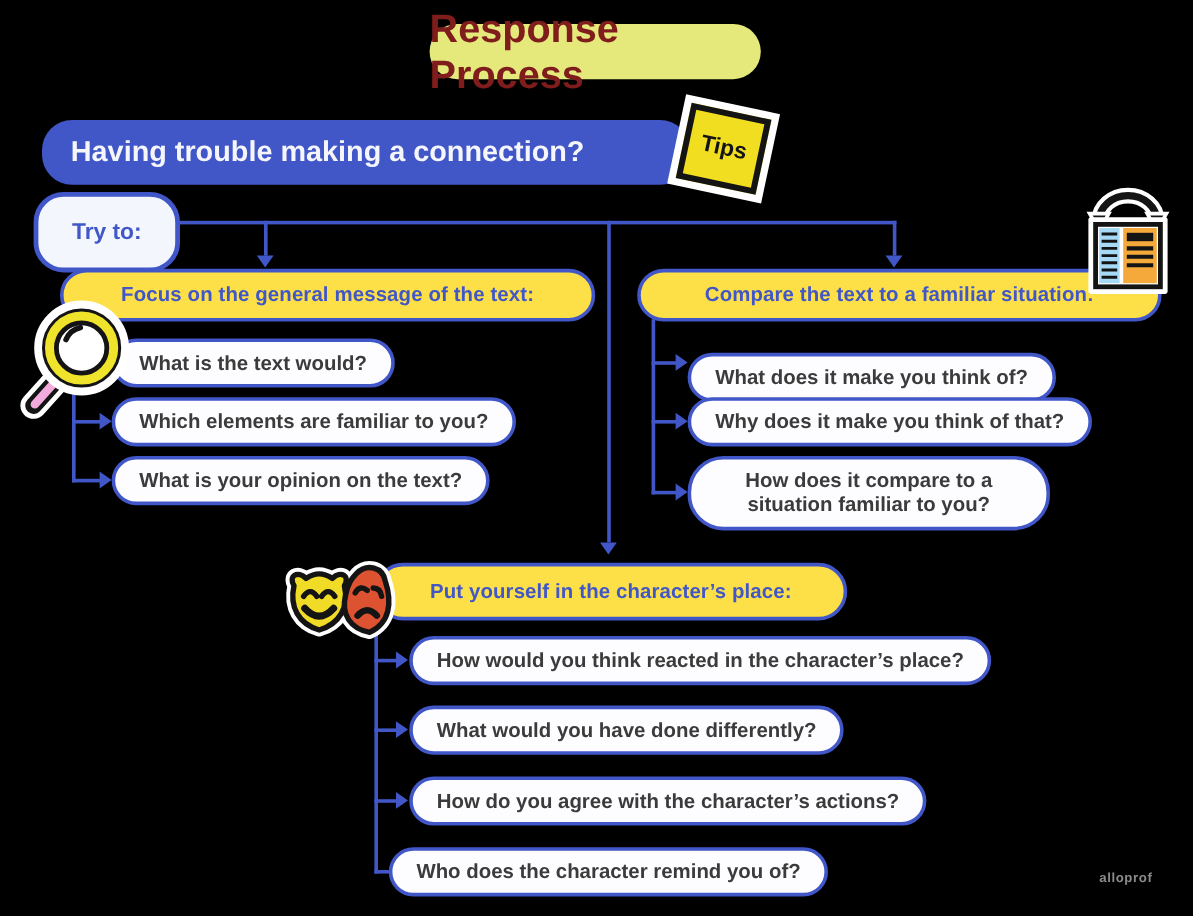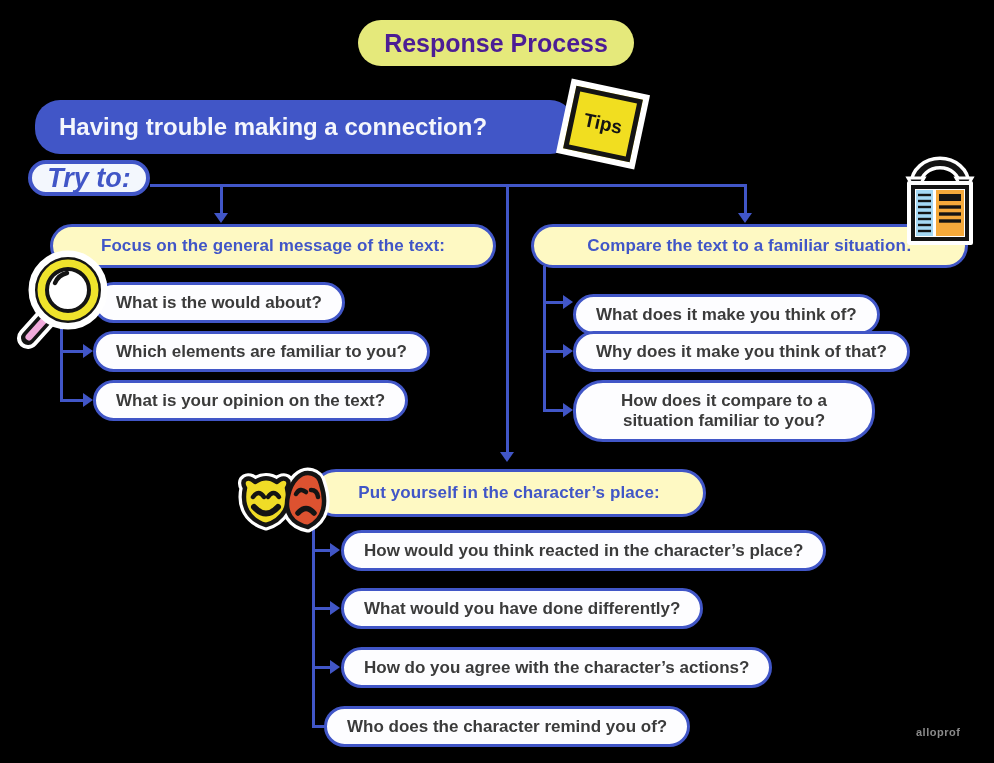--- a/index.html
+++ b/index.html
@@ -12,39 +12,39 @@
   .ln{position:absolute;background:#4156C7;}
   .ar-d{position:absolute;width:0;height:0;
     border-left:7px solid transparent;border-right:7px solid transparent;
     border-top:10px solid #4156C7;}
   .ar-r{position:absolute;width:0;height:0;
     border-top:7px solid transparent;border-bottom:7px solid transparent;
     border-left:10px solid #4156C7;}
   
   .pill{position:absolute;box-sizing:border-box;display:flex;align-items:center;
     border:3px solid #4156C7;font-weight:bold;}
-  .hdr{background:#fef9c3;color:#4156C7;border-radius:24px;justify-content:center;
+  .hdr{background:#fde047;color:#4156C7;border-radius:24px;justify-content:center;
     font-size:17px;letter-spacing:.1px;}
   .wht{background:#FDFDFF;color:#3B3B3B;border-radius:22px;padding:0 20px;
     font-size:17px;white-space:nowrap;height:41px;}
   
   #title-pill{position:absolute;left:358px;top:20px;width:276px;height:46px;
     background:#E5E97B;border-radius:23px;display:flex;align-items:center;justify-content:center;
-    color:#4c1d95;font-size:25px;font-weight:bold;}
+    color:#7f1d1d;font-size:33px;font-weight:bold;}
   #banner{position:absolute;left:35px;top:100px;width:540px;height:54px;
     background:#4156C7;border-radius:25px;display:flex;align-items:center;
     color:#F4F6FC;font-size:24px;font-weight:bold;padding-left:24px;box-sizing:border-box;}
   #tips-badge{position:absolute;left:569px;top:92px;width:58px;height:54px;
     background:#F1DE20;border:5px solid #141414;box-shadow:0 0 0 6px #fff;
     transform:rotate(12deg);display:flex;align-items:center;justify-content:center;
     color:#141414;font-size:19px;font-weight:bold;}
-  #tryto-pill{position:absolute;left:28px;top:160px;width:122px;height:36px;
+  #tryto-pill{position:absolute;left:28px;top:160px;width:122px;height:67px;
     background:#F3F7FD;border:4px solid #4156C7;border-radius:25px;
     display:flex;align-items:center;justify-content:center;
-    color:#4156C7;font-size:27px;font-weight:bold;box-sizing:border-box;font-style:italic;}
+    color:#4156C7;font-size:19px;font-weight:bold;box-sizing:border-box;}
   
   #hdr-focus{left:50px;top:224px;width:446px;height:44px;}
   #hdr-compare{left:531px;top:224px;width:437px;height:44px;}
   #hdr-character{left:312px;top:469px;width:394px;height:48px;border-radius:26px;}
   
   #p-l1{left:93px;top:282px;}
   #p-l2{left:93px;top:331px;}
   #p-l3{left:93px;top:380px;}
   #p-r1{left:573px;top:282px;margin-top:12px;}
   #p-r2{left:573px;top:331px;}
@@ -84,21 +84,21 @@
 <div class="ar-d" style="left:500px;top:452px;"></div>
 <div class="ln" style="left:744px;top:184px;width:3px;height:29px;"></div>
 <div class="ar-d" style="left:738px;top:213px;"></div>
 
 <div class="pill hdr" id="hdr-focus">Focus on the general message of the text:</div>
 <div class="ln" style="left:60px;top:266px;width:3px;height:136px;"></div>
 <div class="ln" style="left:60px;top:350px;width:24px;height:3px;"></div>
 <div class="ar-r" style="left:83px;top:344px;"></div>
 <div class="ln" style="left:60px;top:399px;width:24px;height:3px;"></div>
 <div class="ar-r" style="left:83px;top:393px;"></div>
-<div class="pill wht" id="p-l1">What is the would about?</div>
+<div class="pill wht" id="p-l1">What is the text would?</div>
 <div class="pill wht" id="p-l2">Which elements are familiar to you?</div>
 <div class="pill wht" id="p-l3">What is your opinion on the text?</div>
 
 <svg class="icon" id="magnifier-icon" width="110" height="104" viewBox="0 0 110 104">
   <line x1="36" y1="70" x2="18" y2="90" stroke="#ffffff" stroke-width="22" stroke-linecap="round"></line>
   <line x1="36" y1="70" x2="18" y2="90" stroke="#141414" stroke-width="14" stroke-linecap="round"></line>
   <line x1="36" y1="70" x2="19" y2="89" stroke="#F2ABDC" stroke-width="7" stroke-linecap="round"></line>
   <circle cx="58" cy="42" r="35" fill="none" stroke="#ffffff" stroke-width="9"></circle>
   <circle cx="58" cy="42" r="31" fill="#ffffff" stroke="#141414" stroke-width="4"></circle>
   <circle cx="58" cy="42" r="26" fill="none" stroke="#EFE32C" stroke-width="9"></circle>

